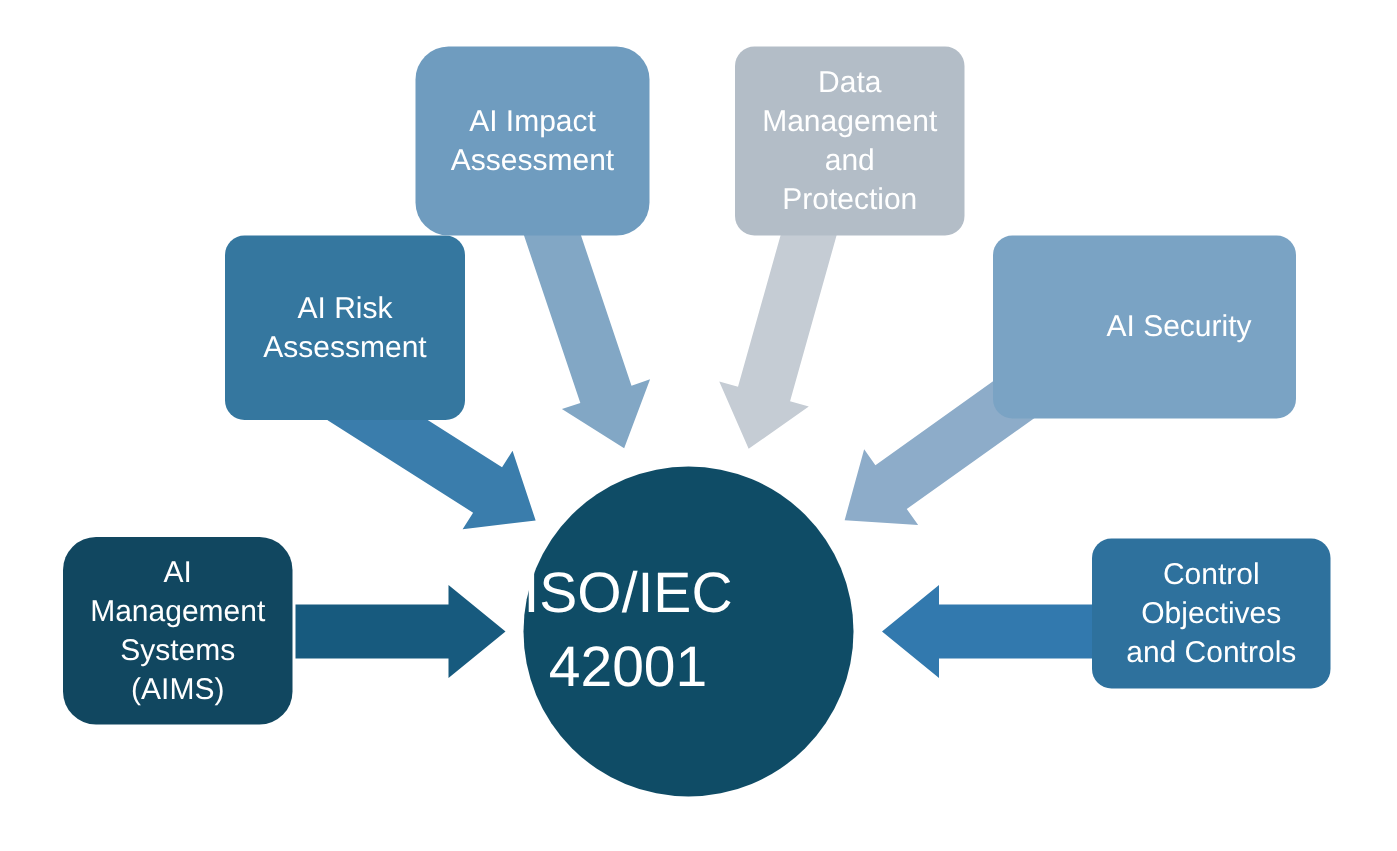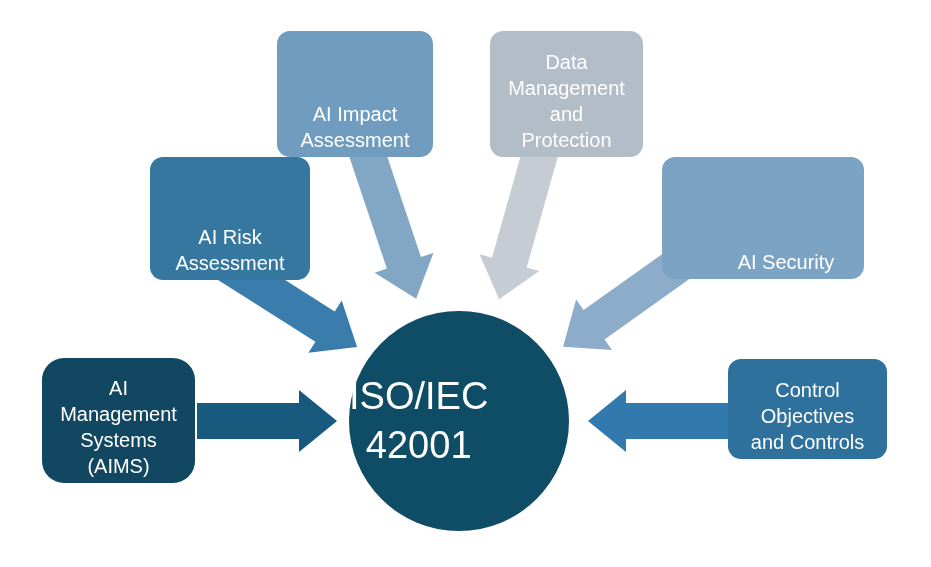--- a/index.html
+++ b/index.html
@@ -19,21 +19,21 @@
     position: absolute;
     left: 0; top: 0;
     width: 931px;
     height: 567px;
     display: block;
   }
   .node {
     position: absolute;
     border-radius: 13px;
     display: flex;
-    align-items: flex-end;
+    align-items: center;
     justify-content: center;
     text-align: center;
     color: #ffffff;
     font-size: 20px;
     line-height: 1.3;
   }
   .node .label {
     white-space: pre-line;
     padding: 4px 8px;
   }
@@ -49,21 +49,21 @@
     color: #ffffff;
     font-size: 38px;
     line-height: 1.3;
   }
   .center-circle .label {
     white-space: pre-line;
   }
   
   #node-aims     { left: 42px;  top: 358px; width: 153px; height: 125px; }
   #node-risk     { left: 103px; top: 157px; width: 160px; height: 123px; margin-left: 47px; }
-  #node-impact   { left: 277px; top: 31px;  width: 156px; height: 126px; }
+  #node-impact   { left: 277px; top: 31px;  width: 156px; height: 126px; border-radius: 22px; }
   #node-data     { left: 490px; top: 31px;  width: 153px; height: 126px; }
   #node-security { left: 662px; top: 157px; width: 156px; height: 122px; }
   #node-control  { left: 728px; top: 359px; width: 159px; height: 100px; }
 </style>
 </head>
 <body>
 
 <div class="stage">
 
   <svg class="arrows" viewBox="0 0 931 567" aria-hidden="true">

